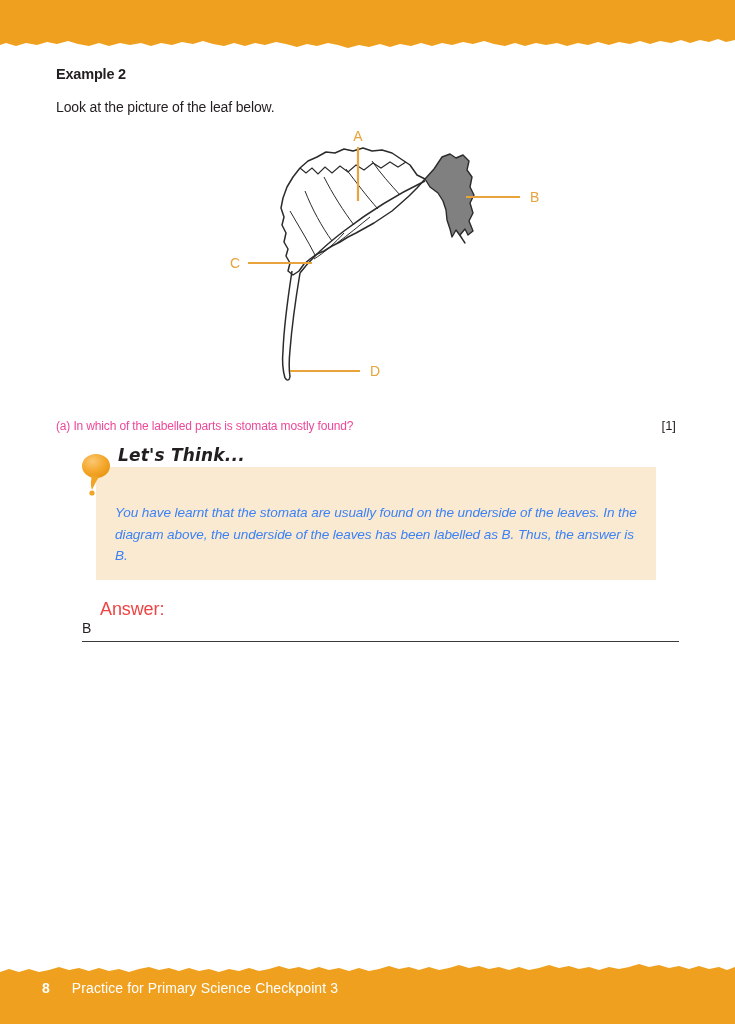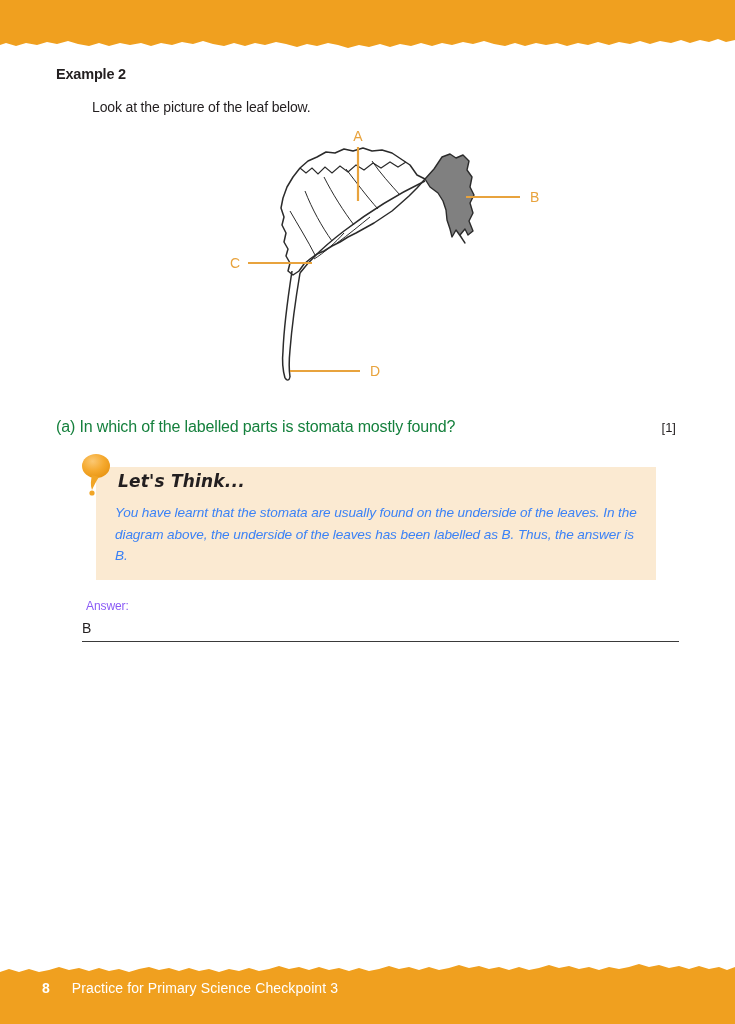--- a/index.html
+++ b/index.html
@@ -79,21 +79,20 @@
     color: #231f20;
     letter-spacing: -0.2px;
   }
   .lead-line {
     position: absolute;
     left: 56px;
     top: 99px;
     font-size: 14px;
     color: #231f20;
     letter-spacing: -0.15px;
-    margin-left: 36px;
   }
 
   
   .figure {
     position: absolute;
     left: 220px;
     top: 125px;
     width: 340px;
     height: 270px;
   }
@@ -103,43 +102,43 @@
   .question-row {
     position: absolute;
     left: 56px;
     top: 418px;
     width: 620px;
     display: flex;
     justify-content: space-between;
     align-items: baseline;
   }
   .question-text {
-    font-size: 16px;
-    color: #15803d;
+    font-size: 12px;
+    color: #ec4899;
     letter-spacing: -0.15px;
   }
   .question-marks {
     font-size: 13px;
     color: #231f20;
   }
 
   
   .think-box {
     position: absolute;
     left: 96px;
     top: 467px;
     width: 560px;
     height: 113px;
     background: #fbead2;
     box-sizing: border-box;
   }
   .think-heading {
     position: absolute;
     left: 118px;
-    top: 471px;
+    top: 445px;
     font-family: "DejaVu Sans", sans-serif;
     font-size: 17px;
     font-weight: bold;
     font-style: italic;
     color: #231f20;
     letter-spacing: 0.2px;
   }
   .think-body {
     position: absolute;
     left: 115px;
@@ -156,24 +155,24 @@
     left: 80px;
     top: 452px;
     width: 34px;
     height: 44px;
   }
   .balloon-icon svg { display: block; }
 
   
   .answer-label {
     position: absolute;
-    left: 86px;
+    left: 100px;
     top: 599px;
-    font-size: 12px;
-    color: #8b5cf6;
+    font-size: 18px;
+    color: #ef4444;
     letter-spacing: -0.1px;
   }
   .answer-value {
     position: absolute;
     left: 82px;
     top: 620px;
     font-size: 14px;
     color: #231f20;
   }
   .answer-rule {

